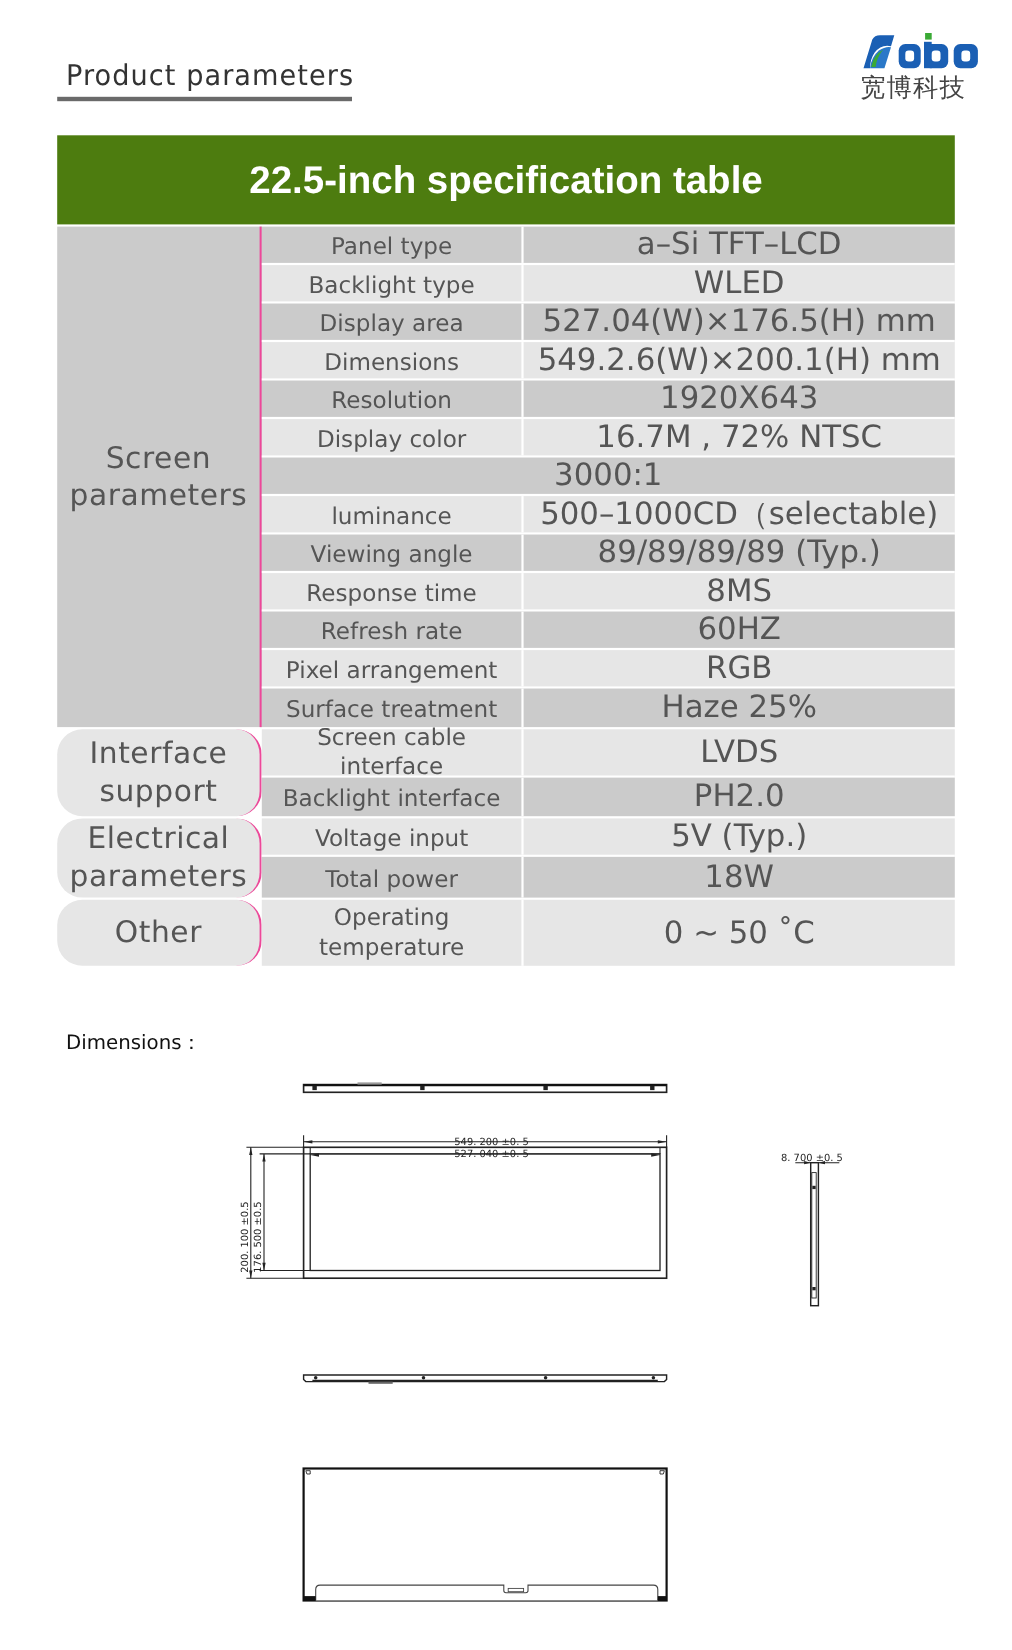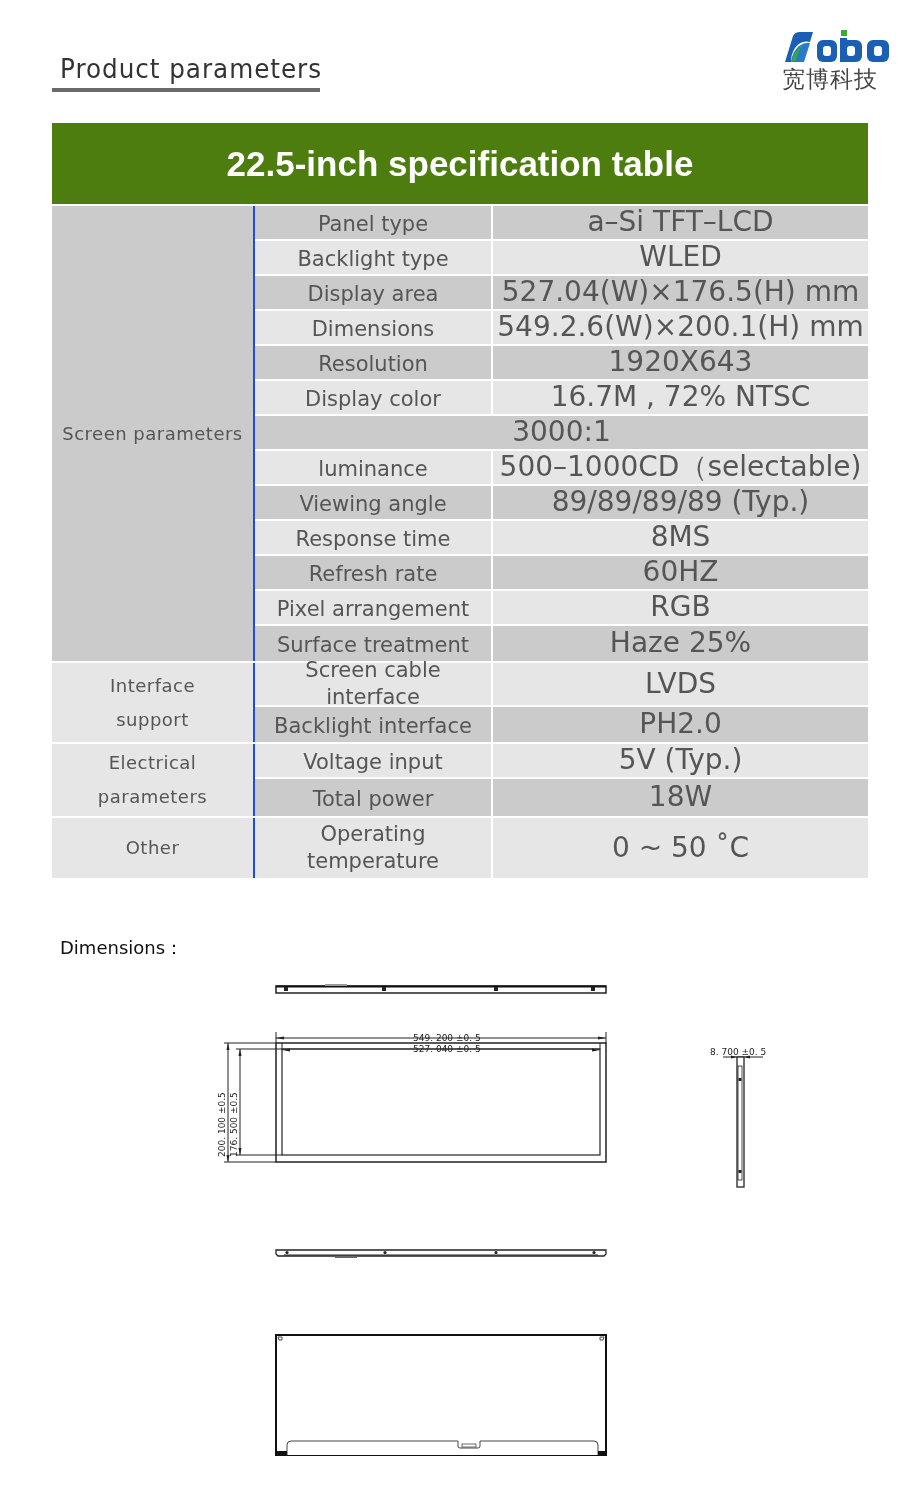--- a/index.html
+++ b/index.html
@@ -28,28 +28,28 @@
     .spec-title {
       height: 81px; background: #4d7c0f; color: #fff;
       display: flex; align-items: center; justify-content: center;
       font-size: 35px; font-weight: bold; letter-spacing: 0px;
       font-family: "Liberation Sans", sans-serif;
     }
     .spec-body { position: relative; margin-top: 2px; width: 816px; }
 
     .group { position: relative; display: flex; border-bottom: 2px solid #fff; }
     .group-label {
-      width: 203px; flex-shrink: 0;
+      width: 186px; flex-shrink: 0;
       display: flex; align-items: center; justify-content: center; text-align: center;
-      font-size: 18px; line-height: 34px; color: #555;
+      font-size: 27px; line-height: 34px; color: #555;
       font-family: "DejaVu Sans", sans-serif; letter-spacing: 0.5px;
-      border-right: 2px solid #1d4ed8;
+      border-right: 2px solid #ec4899;
     }
     .group-label.dark { background: #cbcbcb; }
-    .group-label.light { background: #e6e6e6; }
+    .group-label.light { background: #e6e6e6; border-radius: 23px; }
     .group-rows { flex: 1; display: flex; flex-direction: column; }
 
     .row { display: flex; border-bottom: 2px solid #fff; }
     .row:last-child { border-bottom: none; }
     .row.dark { background: #cbcbcb; }
     .row.light { background: #e6e6e6; }
     .cell-name {
       width: 238px; flex-shrink: 0; border-right: 2px solid #fff;
       display: flex; align-items: center; justify-content: center; text-align: center;
       font-size: 21px; line-height: 27px; color: #555;

